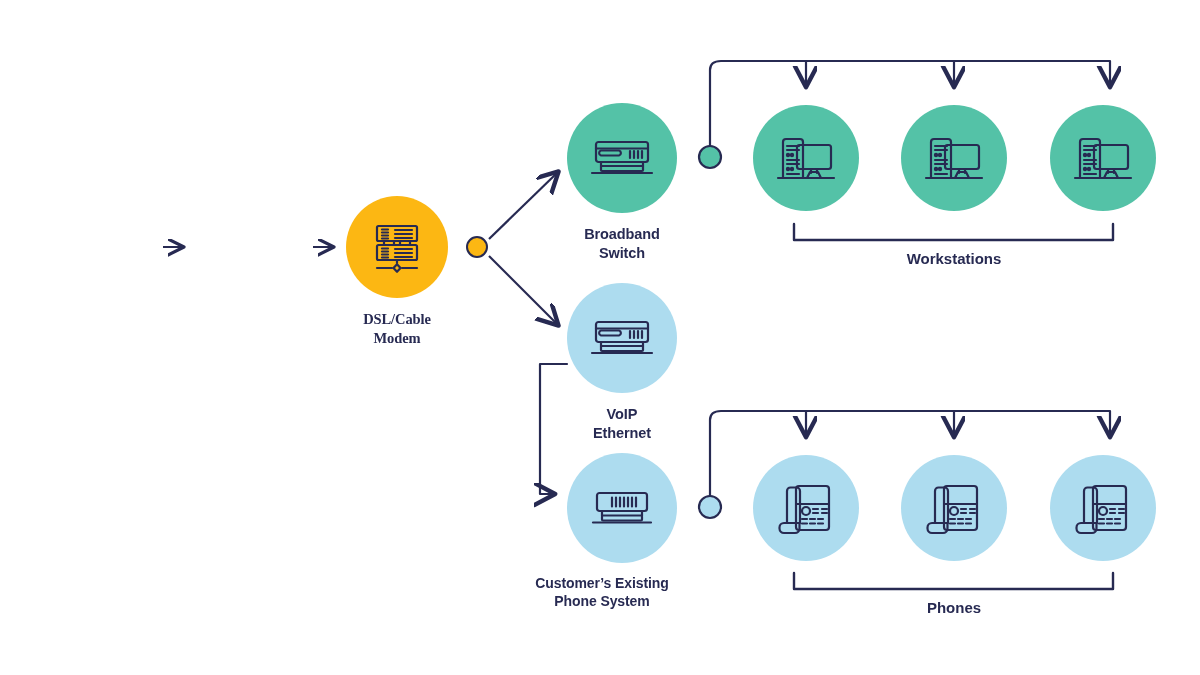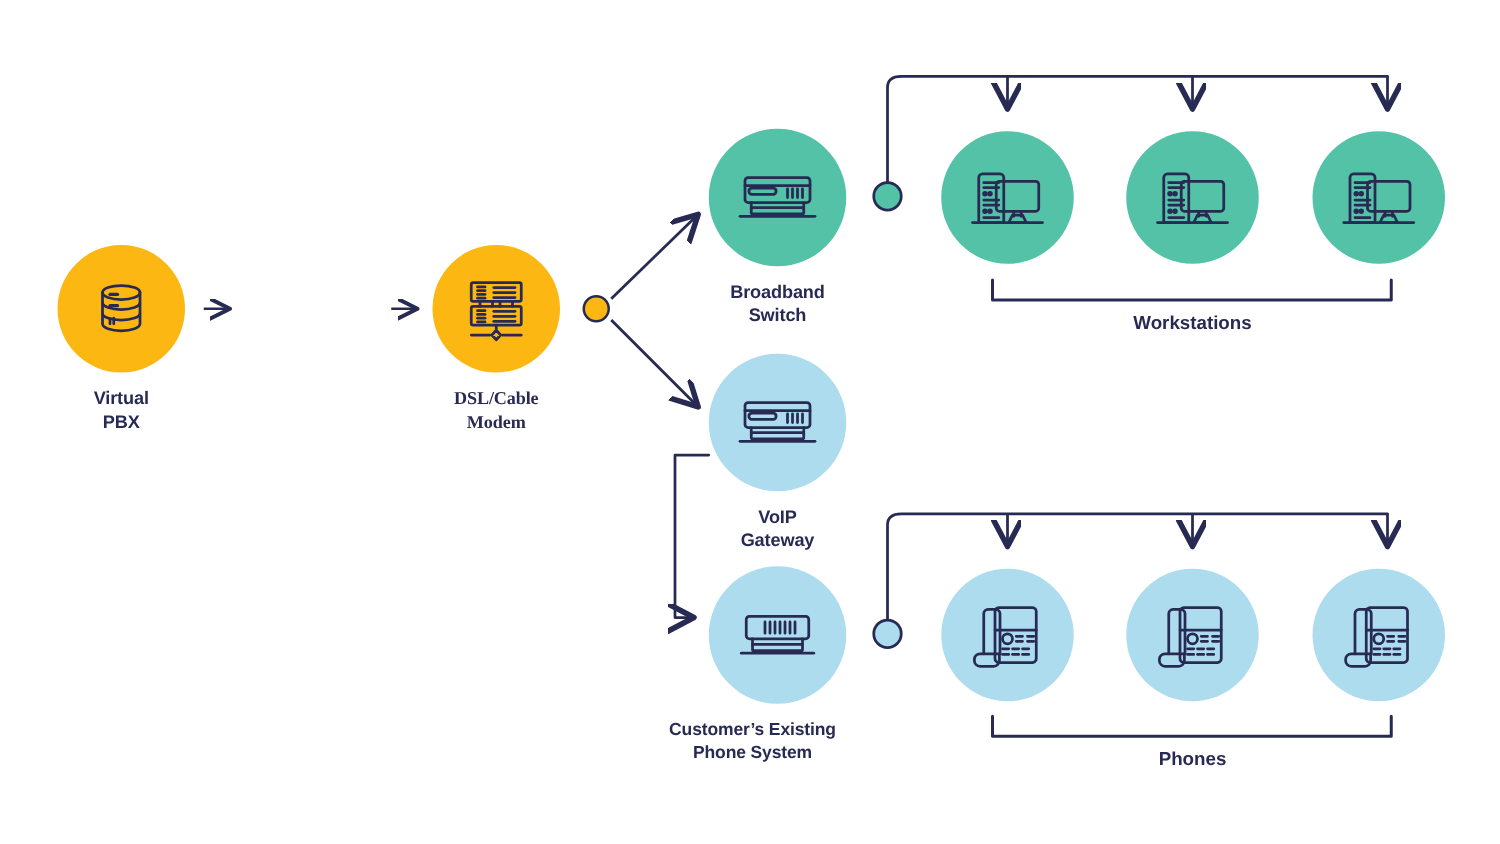--- a/index.html
+++ b/index.html
@@ -110,38 +110,20 @@
       <line x1="806" y1="411" x2="806" y2="435" stroke="#272A52" stroke-width="2.2" marker-end="url(#arBig)"></line>
       <line x1="954" y1="411" x2="954" y2="435" stroke="#272A52" stroke-width="2.2" marker-end="url(#arBig)"></line>
       <line x1="1110" y1="411" x2="1110" y2="435" stroke="#272A52" stroke-width="2.2" marker-end="url(#arBig)"></line>
     </g>
 
     <g>
       <path d="M794,573 L794,589 L1113,589 L1113,573" fill="none" stroke="#272A52" stroke-width="2.4" stroke-linecap="round" stroke-linejoin="round"></path>
     </g>
   </svg>
 
-  <div class="node" style="left:46px; top:196px; width:102px;">
-    <div class="circle" style="width:102px;height:102px;background:#FCB713;">
-      <svg class="icon-svg" width="56" height="56" viewBox="0 0 56 56">
-        <g fill="none" stroke="#272A52" stroke-width="2.2" stroke-linecap="round" stroke-linejoin="round">
-          <ellipse cx="28" cy="15" rx="15" ry="5.6"></ellipse>
-          <path d="M13,15 v8 a15,5.6 0 0 0 30,0 v-8"></path>
-          <path d="M13,23.5 v8 a15,5.6 0 0 0 30,0 v-8"></path>
-          <path d="M13,32 v8 a15,5.6 0 0 0 30,0 v-8"></path>
-          <line x1="19" y1="16.5" x2="25" y2="16.5" stroke-width="2.6"></line>
-          <line x1="19" y1="25.5" x2="25" y2="25.5" stroke-width="2.6"></line>
-          <path d="M19,36 v4" stroke-width="2.2"></path>
-          <path d="M22,35.5 v4.5" stroke-width="2.2"></path>
-        </g>
-      </svg>
-    </div>
-    <div class="label">Virtual
-PBX</div>
-  </div>
 
 
   <div class="node" style="left:346px; top:196px; width:102px;font-family:Liberation Serif, serif;">
     <div class="circle" style="width:102px;height:102px;background:#FCB713;">
       <svg class="icon-svg" width="60" height="58" viewBox="0 0 60 58">
         <g fill="none" stroke="#272A52" stroke-width="2.2" stroke-linecap="round" stroke-linejoin="round">
           <rect x="10" y="8" width="40" height="15" rx="1.5"></rect>
           <rect x="10" y="27" width="40" height="15" rx="1.5"></rect>
           <line x1="15" y1="11.5" x2="21" y2="11.5"></line>
           <line x1="15" y1="14.5" x2="21" y2="14.5"></line>
@@ -197,21 +179,21 @@
           <line x1="8" y1="15.5" x2="60" y2="15.5"></line>
           <path d="M13,22.5 h18 a2.6,2.6 0 0 0 0,-5 h-18 a2.6,2.6 0 0 0 0,5 z"></path>
           <path d="M42,18 v7 M46,18 v7 M50,18 v7 M54,18 v7"></path>
           <path d="M13,29 v5 M55,29 v5"></path>
           <rect x="13" y="33" width="42" height="5" rx="1"></rect>
           <line x1="4" y1="40" x2="64" y2="40"></line>
         </g>
       </svg>
     </div>
     <div class="label">VoIP
-Gateway</div>
+Ethernet</div>
   </div>
 
   <div class="node" style="left:567px; top:453px; width:110px;">
     <div class="circle" style="width:110px;height:110px;background:#ADDCEF;">
       <svg class="icon-svg" width="68" height="48" viewBox="0 0 68 48">
         <g fill="none" stroke="#272A52" stroke-width="2.2" stroke-linecap="round" stroke-linejoin="round">
           <rect x="9" y="9" width="50" height="18" rx="2.5"></rect>
           <path d="M24,13.5 v9 M28,13.5 v9 M32,13.5 v9 M36,13.5 v9 M40,13.5 v9 M44,13.5 v9 M48,13.5 v9"></path>
           <path d="M14,27 v5 M54,27 v5"></path>
           <rect x="14" y="31.5" width="40" height="5" rx="1"></rect>

